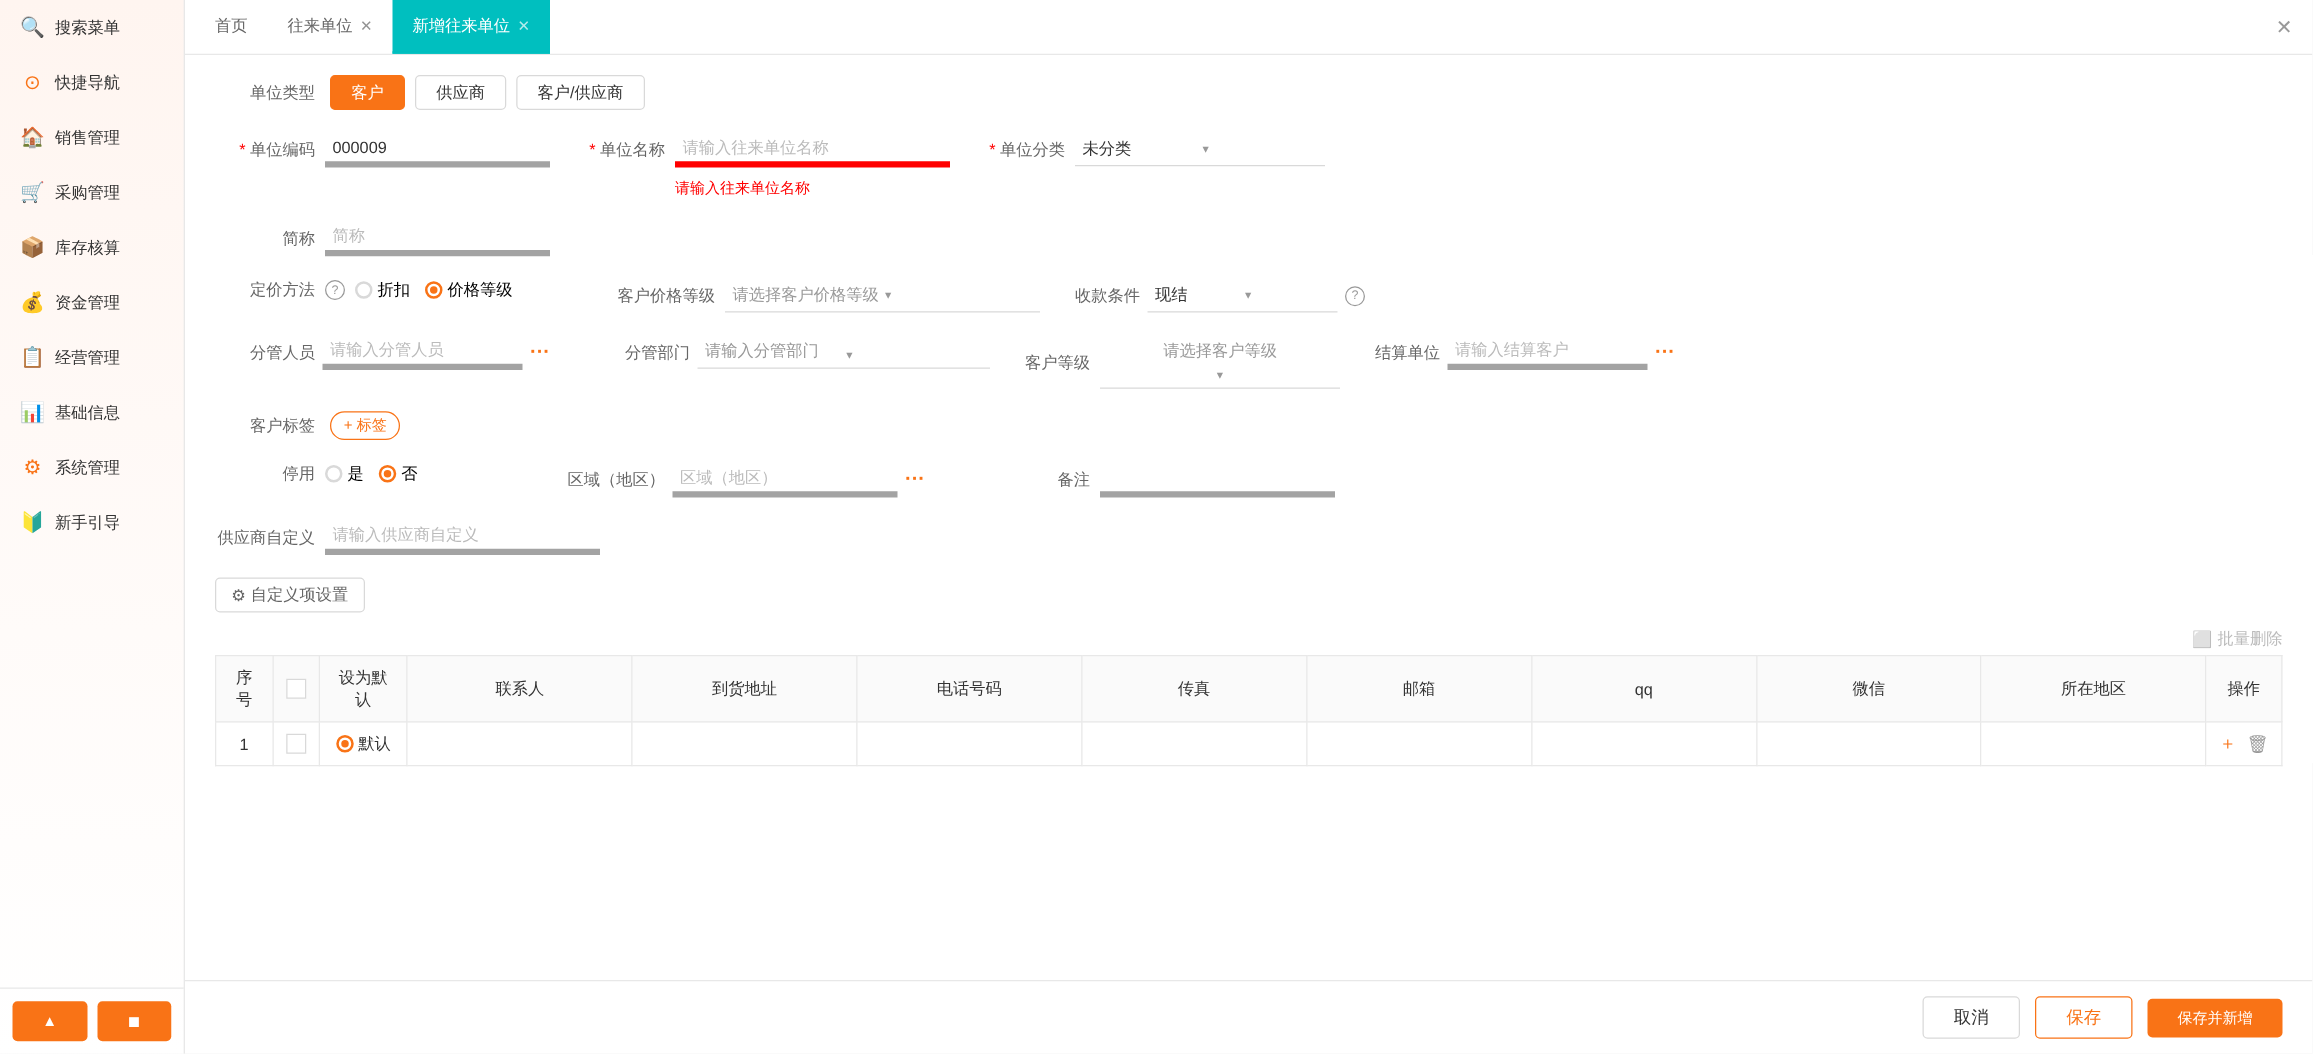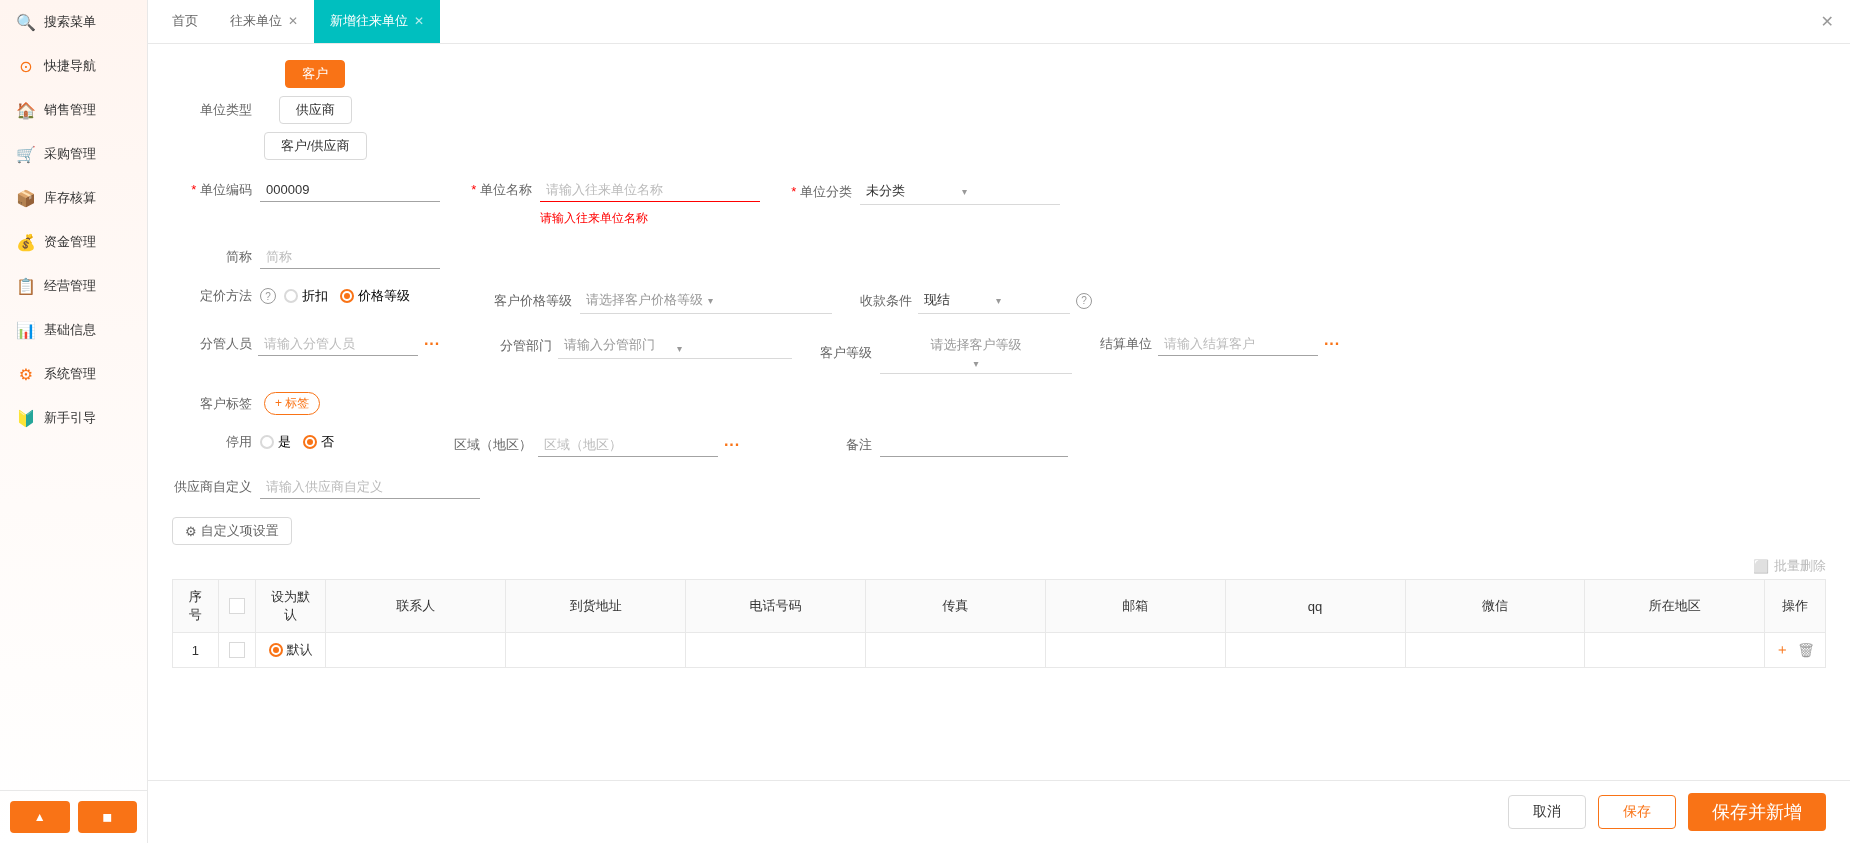--- a/index.html
+++ b/index.html
@@ -131,21 +131,21 @@
       white-space: nowrap;
       min-width: 80px;
       text-align: right;
     }
     .form-label.required::before {
       content: '* ';
       color: red;
     }
     .form-input {
       border: none;
-      border-bottom: 1px solid #a3a3a3;
+      border-bottom: 5px solid #a3a3a3;
       padding: 4px 6px;
       outline: none;
       flex: 1;
       min-width: 160px;
       color: #333;
     }
     .form-input.error { border-bottom-color: red; }
     .form-input::placeholder { color: #bbb; }
     .error-msg {
       color: red;
@@ -162,22 +162,21 @@
       cursor: pointer;
       min-width: 160px;
       color: #999;
     }
     .form-select span { flex: 1; }
     .form-select .chevron { color: #999; font-size: 10px; }
 
     .unit-type-group {
       display: flex;
       gap: 8px;
-      align-items: center;
-      flex-direction: column;
+      align-items: flex-end;
     }
     .btn-type {
       padding: 4px 16px;
       border: 1px solid #d9d9d9;
       border-radius: 4px;
       background: #fff;
       cursor: pointer;
       color: #333;
       font-size: 13px;
     }
@@ -334,21 +333,21 @@
       cursor: pointer;
       font-size: 14px;
     }
     .btn-save-new {
       padding: 7px 24px;
       border: none;
       border-radius: 4px;
       background: #f97316;
       color: #fff;
       cursor: pointer;
-      font-size: 18px;
+      font-size: 12px;
     }
 
     .field-wrapper {
       display: flex;
       flex-direction: column;
       flex: 1;
     }
 
     .action-icons {
       display: flex;

